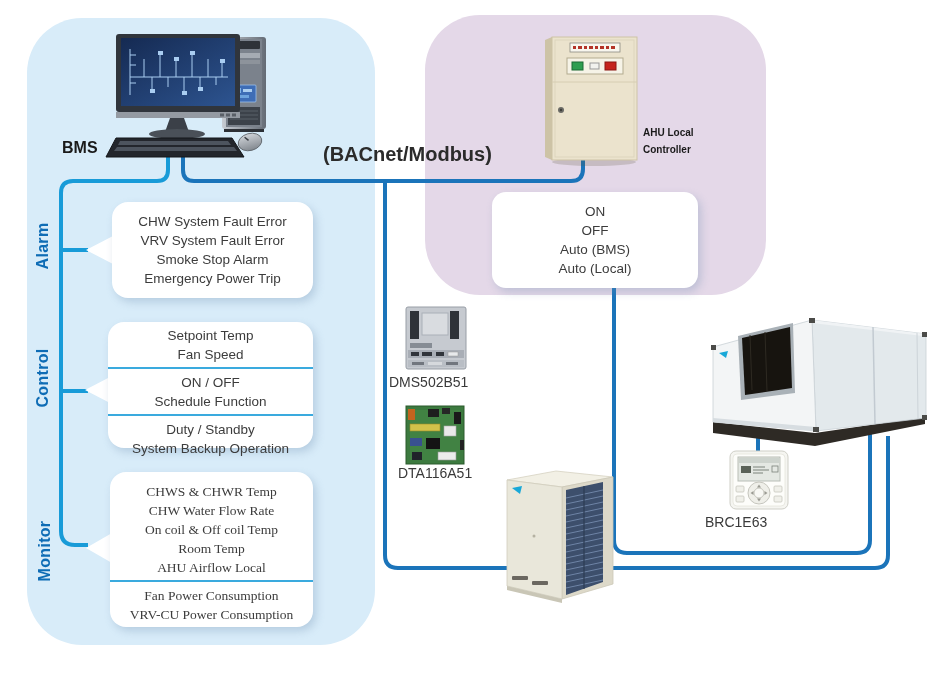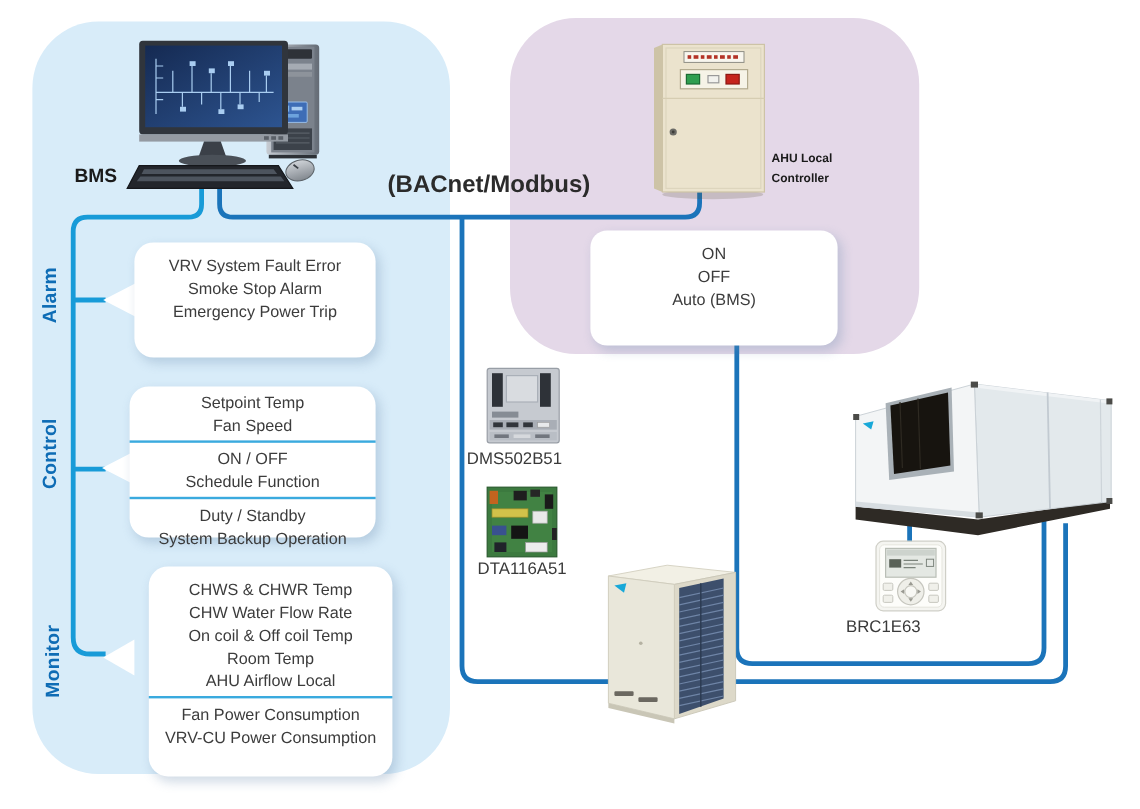--- a/index.html
+++ b/index.html
@@ -26,21 +26,21 @@
   }
   #t-alarm{left:-1px;top:236px;}
   #t-control{left:-1px;top:368px;}
   #t-monitor{left:1px;top:541px;}
   .bubble{
     position:absolute;z-index:4;background:#ffffff;border-radius:16px;
     box-shadow:3px 4px 9px rgba(110,140,175,.32);
   }
   #b-alarm{left:112px;top:202px;width:201px;height:96px;padding-top:10px;box-sizing:border-box;}
   #b-control{left:108px;top:322px;width:205px;height:126px;padding-top:2px;box-sizing:border-box;}
-  #b-monitor{left:124px;top:472px;width:203px;height:175px;padding-top:8px;box-sizing:border-box;}
+  #b-monitor{left:110px;top:472px;width:203px;height:155px;padding-top:8px;box-sizing:border-box;font-family:Liberation Serif, serif;}
   #b-mode{left:492px;top:192px;width:206px;height:96px;border-radius:14px;padding-top:10px;box-sizing:border-box;}
   .bubble-line{font-size:13.5px;line-height:19px;color:var(--text-dark,#3c3c3c);text-align:center;}
   .divider{height:2px;background:var(--line-azure,#189bd8);opacity:.85;margin:2px 0;}
   .sec{padding:1.5px 0;}
 </style>
 </head>
 <body>
 
 <div id="stage">
 
@@ -251,20 +251,21 @@
   </div>
   <div class="lbl" id="l-dms">DMS502B51</div>
   <div class="lbl" id="l-dta">DTA116A51</div>
   <div class="lbl" id="l-brc">BRC1E63</div>
 
   <div class="v-title" id="t-alarm">Alarm</div>
   <div class="v-title" id="t-control">Control</div>
   <div class="v-title" id="t-monitor">Monitor</div>
 
   <div class="bubble" id="b-alarm">
+    <div class="bubble-line">CHW System Fault Error</div>
     <div class="bubble-line">VRV System Fault Error</div>
     <div class="bubble-line">Smoke Stop Alarm</div>
     <div class="bubble-line">Emergency Power Trip</div>
   </div>
 
   <div class="bubble" id="b-control">
     <div class="sec">
       <div class="bubble-line">Setpoint Temp</div>
       <div class="bubble-line">Fan Speed</div>
     </div>
@@ -292,15 +293,16 @@
     <div class="sec">
       <div class="bubble-line">Fan Power Consumption</div>
       <div class="bubble-line">VRV-CU Power Consumption</div>
     </div>
   </div>
 
   <div class="bubble" id="b-mode">
     <div class="bubble-line">ON</div>
     <div class="bubble-line">OFF</div>
     <div class="bubble-line">Auto (BMS)</div>
+    <div class="bubble-line">Auto (Local)</div>
   </div>
 
 </div>
 
 </body></html>

